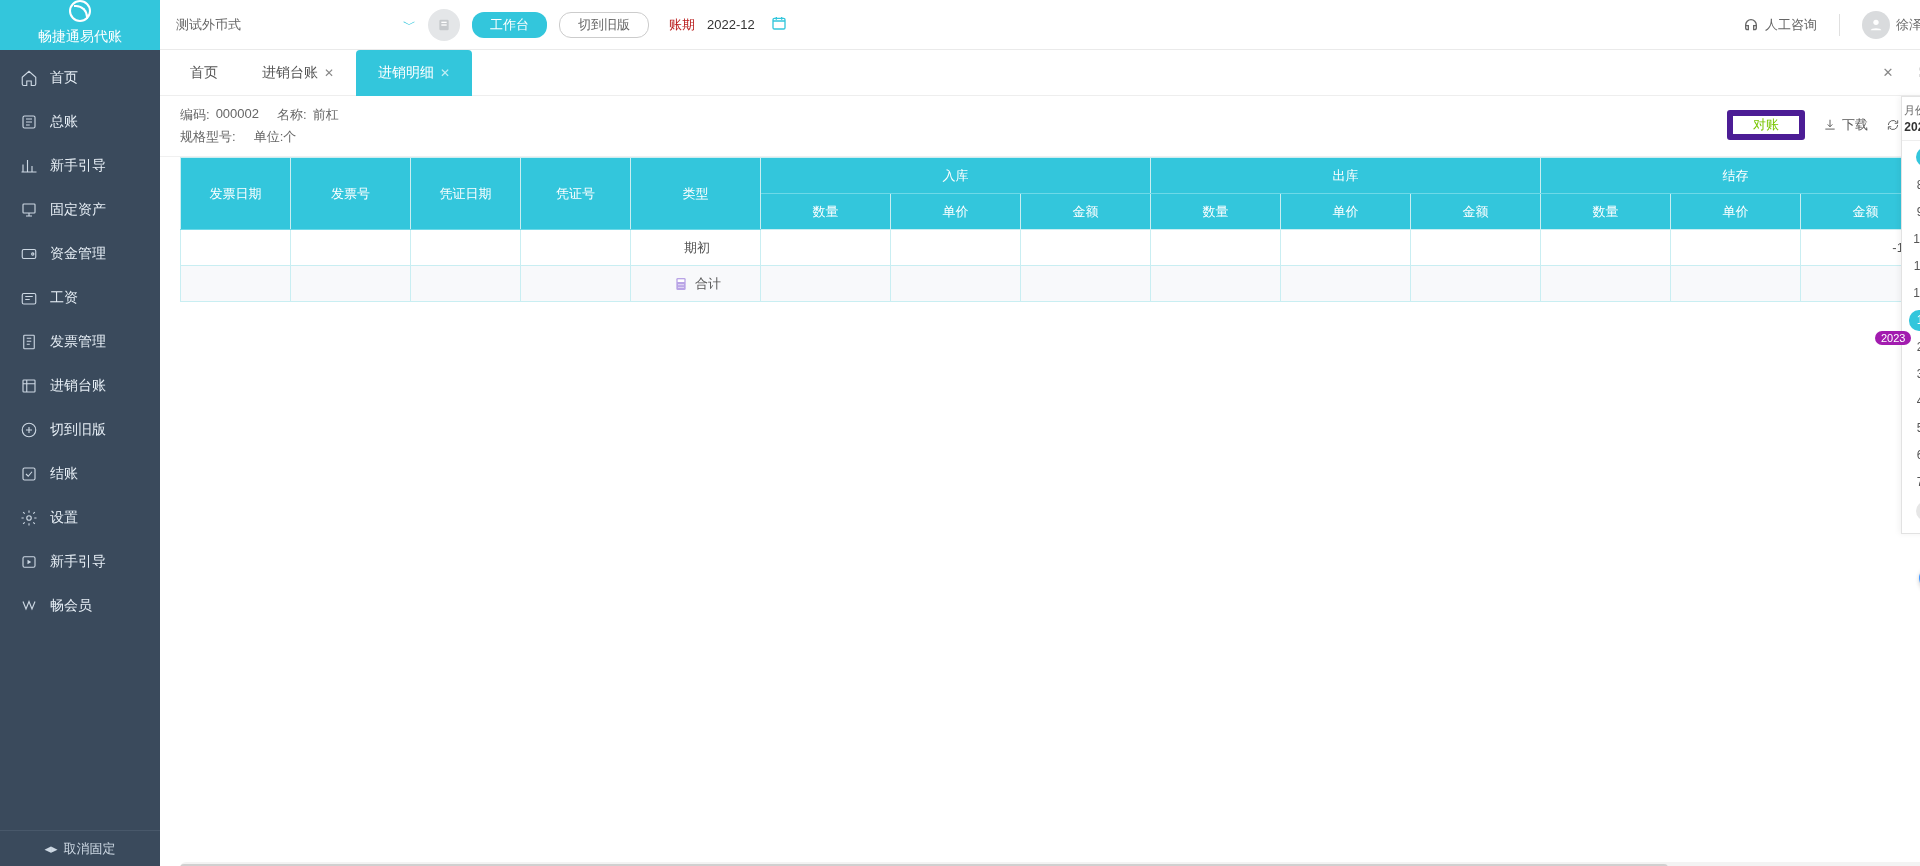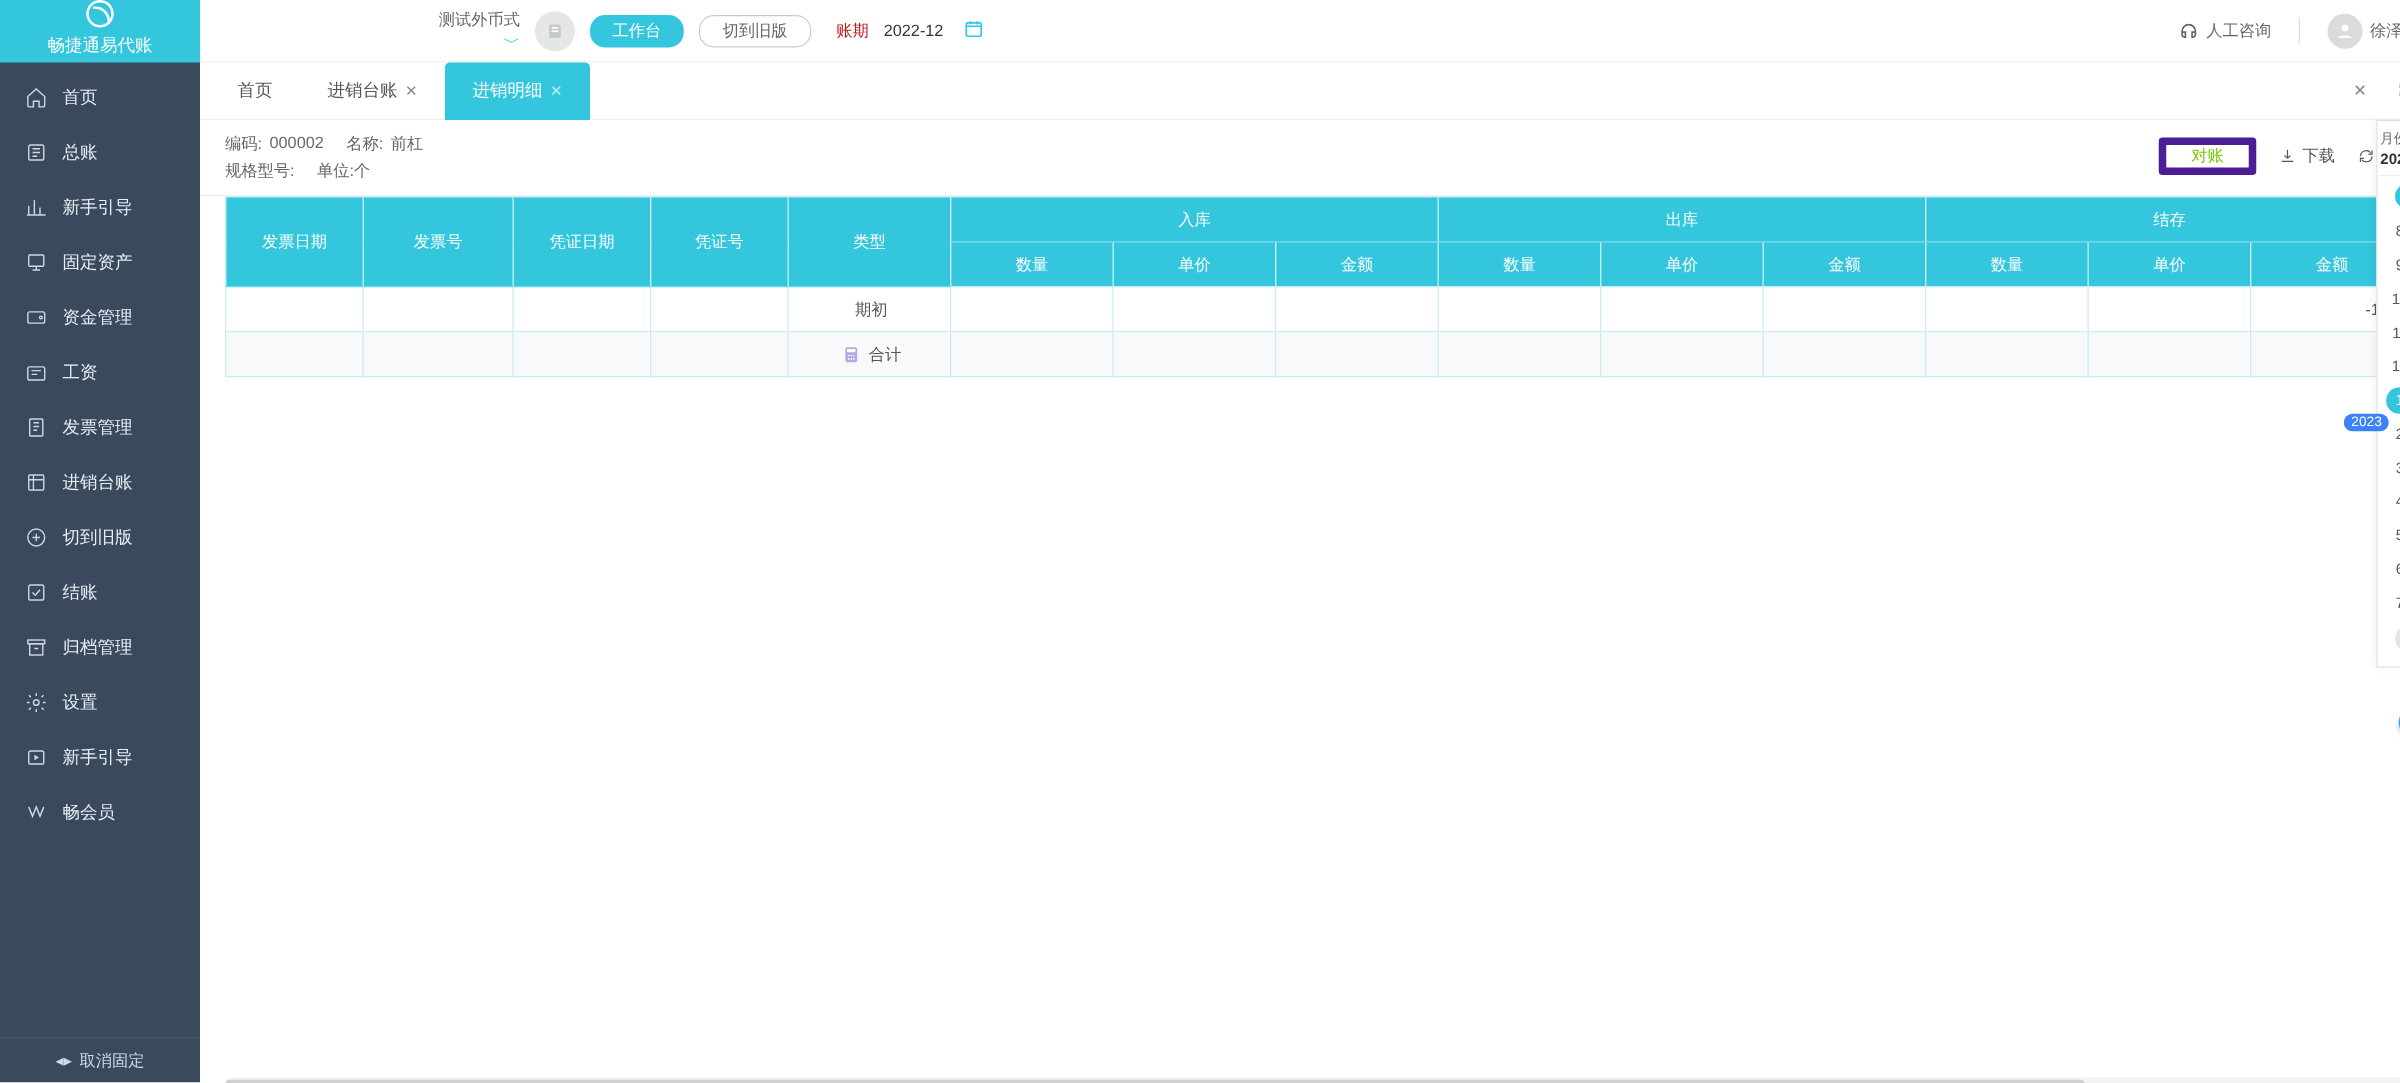--- a/index.html
+++ b/index.html
@@ -15,21 +15,21 @@
 .logo-swirl::after { content:""; position:absolute; width:12px; height:12px; border:2px solid #fff; border-left:none; border-bottom:none; border-radius: 0 12px 0 0; top:3px; left:3px; }
 .nav-items { flex: 1; padding-top: 6px; }
 .nav-item { display: flex; align-items: center; gap: 12px; height: 44px; padding: 0 20px; color: #e6eef5; cursor: pointer; font-size: 14px; }
 .nav-icon { width: 18px; height: 18px; display: inline-flex; align-items: center; justify-content: center; }
 .nav-icon svg { width: 18px; height: 18px; fill: none; stroke: #cdd8e3; stroke-width: 1.5; }
 .sidebar-footer { height: 36px; display: flex; align-items: center; justify-content: center; gap: 6px; font-size: 13px; color: #cdd8e3; cursor: pointer; border-top: 1px solid #48586a; }
 
 
 .main { flex: 1; display: flex; flex-direction: column; position: relative; }
 .header { height: 50px; background: #fff; border-bottom: 1px solid #eaeaea; display: flex; align-items: center; padding: 0 16px; gap: 12px; }
-.company-select { display: flex; align-items: flex-end; min-width: 240px; color: #666; cursor: pointer; flex-direction: column; }
+.company-select { display: flex; align-items: flex-start; min-width: 240px; color: #666; cursor: pointer; }
 .company-select .chevron { margin-left: auto; color: #33c6dc; }
 .round-btn { width: 32px; height: 32px; border-radius: 50%; background: #e4e6e8; display:flex; align-items:center; justify-content:center; color:#fff; cursor:pointer; }
 .round-btn svg { width:16px; height:16px; fill:#fff; stroke:none; }
 .pill-btn { height: 26px; padding: 0 18px; border-radius: 12px; border: none; cursor: pointer; font-size: 13px; }
 .pill-primary { background: #33c6dc; color: #fff; }
 .pill-outline { background: #fff; color: #666; border: 1px solid #ccc; }
 .period-label { margin-left: 8px; color: #b91c1c; }
 .period-value { color: #333; }
 .calendar-icon { color: #33c6dc; margin-left: 4px; }
 .header-spacer { flex: 1; }
@@ -76,21 +76,21 @@
 
 
 .month-panel { position:absolute; right:0; top: 96px; width: 50px; background:#fff; border:1px solid #e2e2e2; box-shadow:-2px 0 6px rgba(0,0,0,.05); display:flex; flex-direction:column; align-items:center; padding: 0 0 6px 0; z-index:10; }
 .month-panel-title { font-size:11px; color:#666; padding:6px 2px 2px; }
 .month-panel-year { font-size:12px; color:#333; font-weight:600; padding-bottom:6px; border-bottom:1px solid #eee; width:100%; text-align:center; }
 .month-scroll-btn { width:20px; height:20px; border-radius:50%; background:#33c6dc; color:#fff; display:flex; align-items:center; justify-content:center; margin:6px 0; cursor:pointer; font-size:11px; }
 .month-scroll-btn.down { background:#e6e6e6; color:#999; }
 .month-list { display:flex; flex-direction:column; gap:6px; align-items:center; padding: 2px 0; position:relative; }
 .month-item { font-size:12px; color:#555; cursor:pointer; width:34px; text-align:center; padding:2px 0; border-radius:10px; }
 .month-item.active { background:#33c6dc; color:#fff; }
-.year-badge { position:absolute; left:-34px; background:#3b82f6; color:#fff; font-size:11px; padding:1px 6px; border-radius:9px; }
+.year-badge { position:absolute; left:-34px; background:#a21caf; color:#fff; font-size:11px; padding:1px 6px; border-radius:9px; }
 .year-slot { position:relative; }
 
 
 .help-bubble { position:absolute; right:6px; bottom:240px; width:30px; height:60px; z-index:20; }
 .help-bubble .head { position:absolute; left:4px; top:0; width:24px; height:24px; border-radius:50%; background:linear-gradient(#5ba7ff,#2a86ff); box-shadow:0 2px 4px rgba(0,0,0,.2); }
 
 </style>
 </head>
 <body>
 
@@ -182,30 +182,20 @@
           <span>切到旧版</span>
         </div>
         <div class="nav-item">
           <span class="nav-icon">
             <svg viewBox="0 0 24 24">
               <rect x="4" y="4" width="16" height="16" rx="2"></rect>
               <path d="M8 12l3 3 5-6"></path>
             </svg>
           </span>
           <span>结账</span>
-        </div>
-        <div class="nav-item">
-          <span class="nav-icon">
-            <svg viewBox="0 0 24 24">
-              <rect x="3" y="4" width="18" height="4"></rect>
-              <rect x="5" y="8" width="14" height="12"></rect>
-              <path d="M10 13h4"></path>
-            </svg>
-          </span>
-          <span>归档管理</span>
         </div>
         <div class="nav-item">
           <span class="nav-icon">
             <svg viewBox="0 0 24 24">
               <circle cx="12" cy="12" r="3"></circle>
               <path d="M12 2v3M12 19v3M4.2 4.2l2.1 2.1M17.7 17.7l2.1 2.1M2 12h3M19 12h3M4.2 19.8l2.1-2.1M17.7 6.3l2.1-2.1"></path>
             </svg>
           </span>
           <span>设置</span>
         </div>

